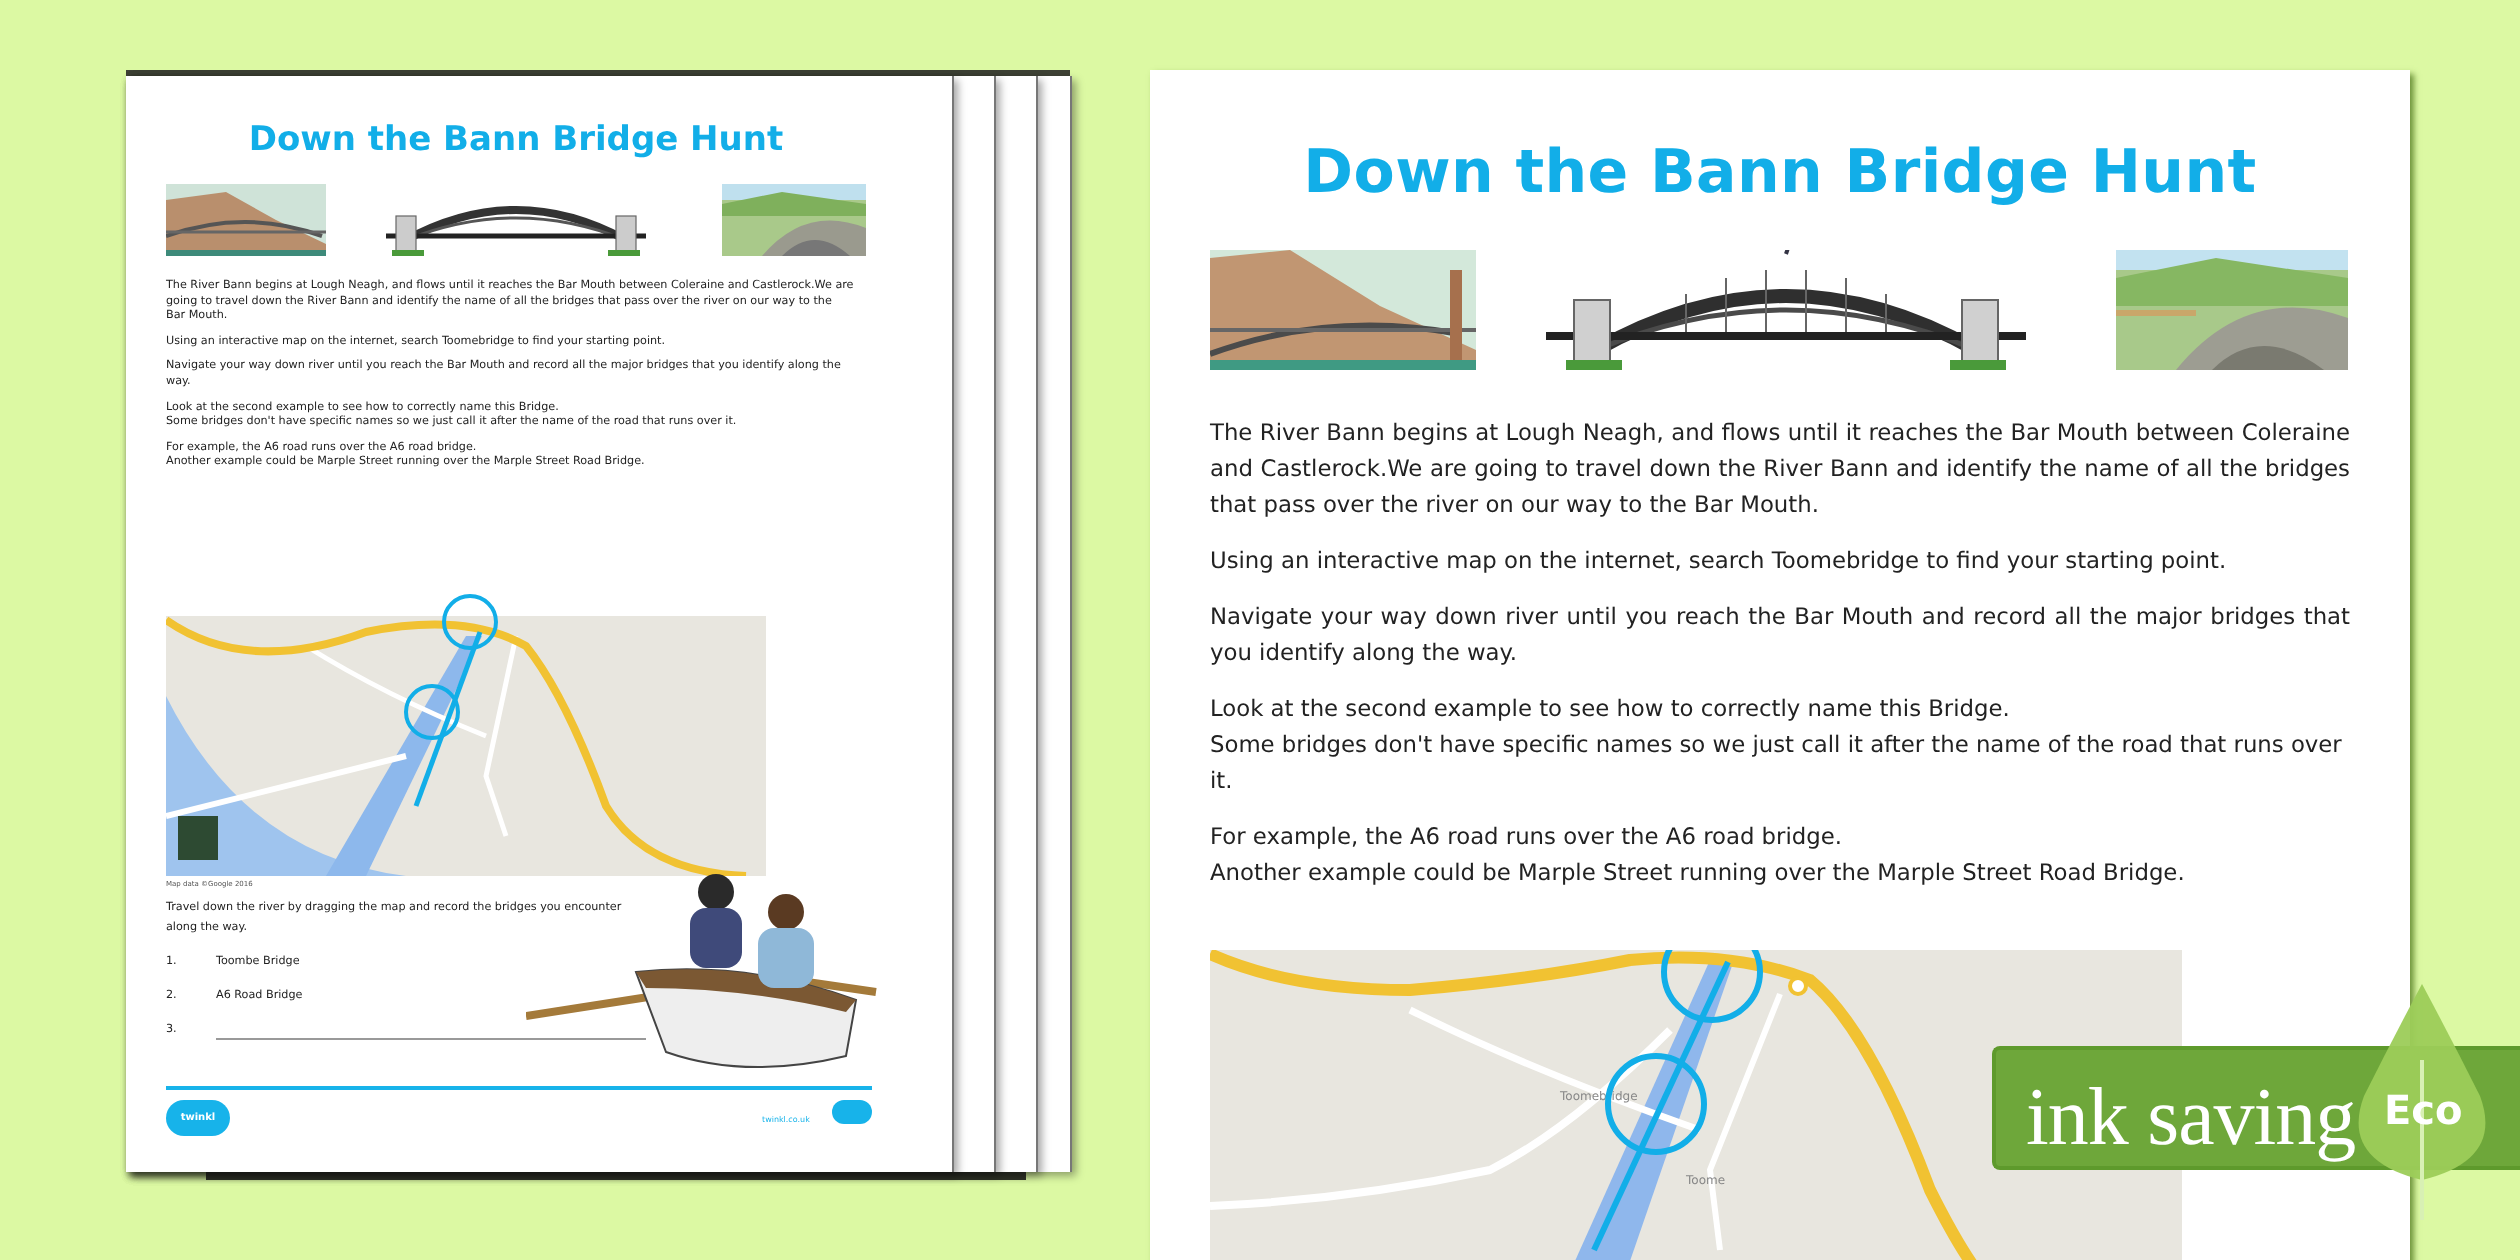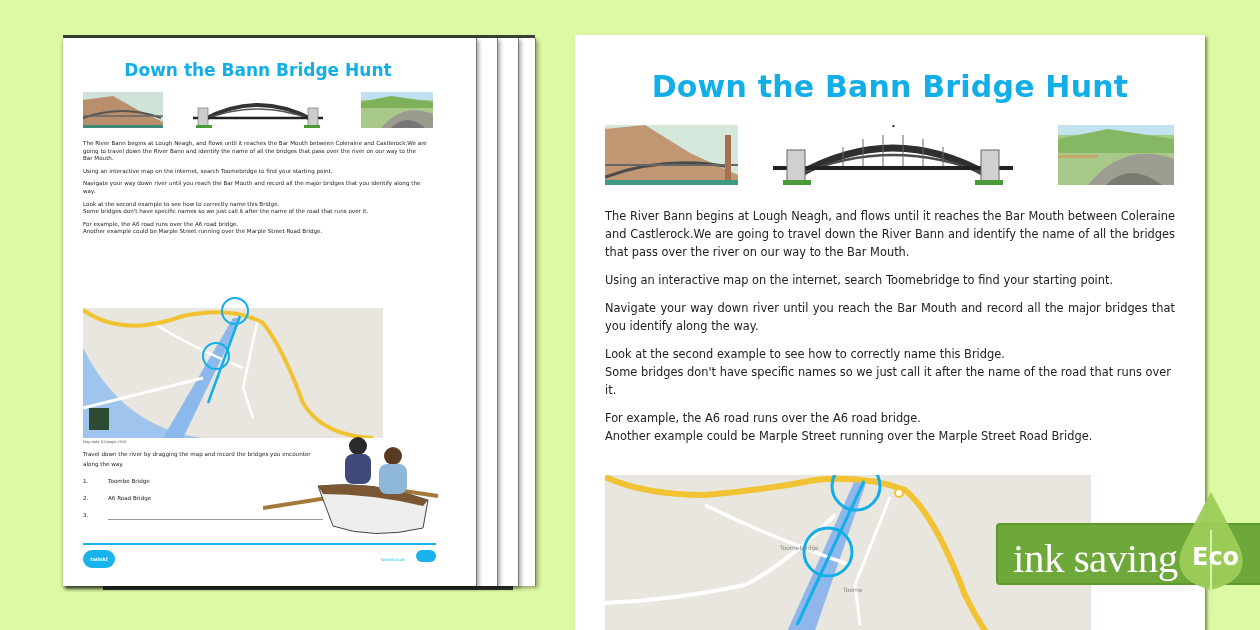--- a/index.html
+++ b/index.html
@@ -68,21 +68,21 @@
   .eco-bar {
     position:absolute; left:0; top:27px; width:264px; height:62px;
     background:#6ea73a; border:2px solid #5e9a2c; border-right:none;
     border-radius:4px 0 0 4px; box-sizing:border-box;
   }
   .eco-label {
     position:absolute; left:17px; top:38px; color:#fff; font-size:41px;
     font-family:Liberation Serif, serif; letter-spacing:-.5px;
   }
   .eco-leaf { position:absolute; left:178px; top:-6px; width:75px; height:120px; }
-  .eco-text { position:absolute; left:196px; top:47px; color:#fff; font-weight:bold; font-size:24px; }
+  .eco-text { position:absolute; left:196px; top:47px; color:#fff; font-weight:bold; font-size:20px; }
 </style>
 </head>
 <body>
 
 <div class="stack">
   <div class="stack-shadow-top"></div>
   <div class="stack-sheet s1"></div>
   <div class="stack-sheet s2"></div>
   <div class="stack-sheet s3"></div>
   <div class="stack-sheet s4"></div>

